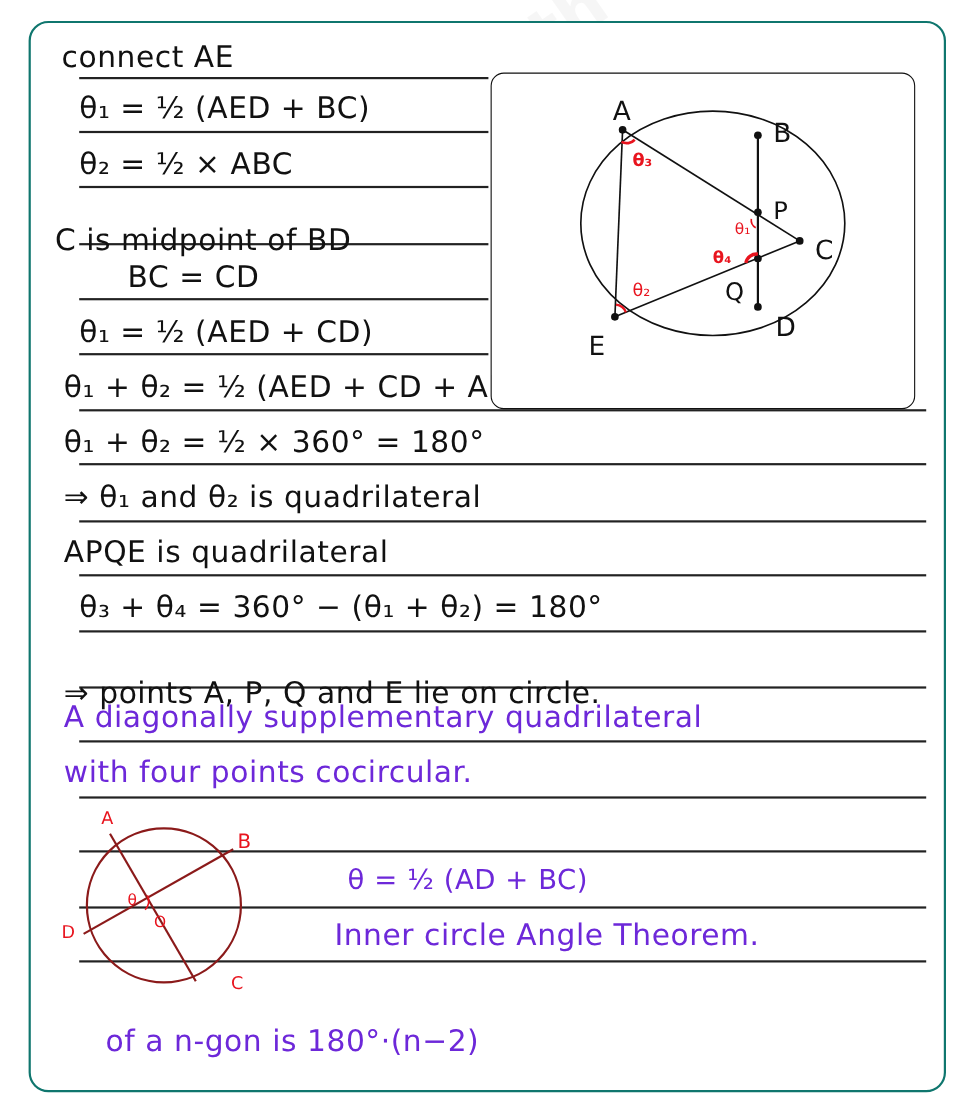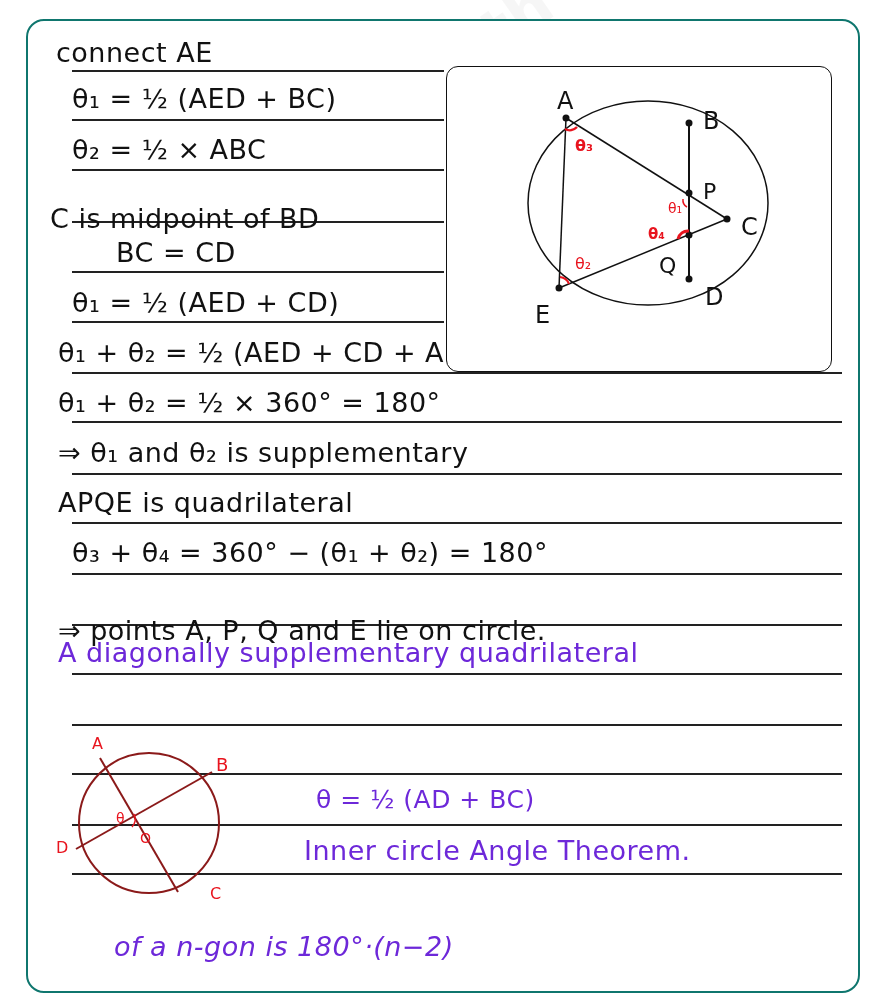--- a/index.html
+++ b/index.html
@@ -43,29 +43,30 @@
   <div class="rule" style="left:44px;top:852px;width:770px;"></div>
 
   <div class="line" style="left:28px;top:18px;">connect AE</div>
   <div class="line" style="left:44px;top:115px;">θ₂ = ½ × ABC</div>
   <div class="line" style="left:44px;top:64px;">θ₁ = ½ (AED + BC)</div>
   <div class="line" style="left:22px;top:168px;margin-top:16px;">C is midpoint of BD</div>
   <div class="line" style="left:44px;top:218px;margin-left:44px;">BC = CD</div>
   <div class="line" style="left:44px;top:268px;">θ₁ = ½ (AED + CD)</div>
   <div class="line" style="left:30px;top:318px;">θ₁ + θ₂ = ½ (AED + CD + ABC)</div>
   <div class="line" style="left:30px;top:368px;">θ₁ + θ₂ = ½ × 360° = 180°</div>
-  <div class="line" style="left:30px;top:418px;">⇒ θ₁ and θ₂ is supplementary</div>
+  <div class="line" style="left:30px;top:418px;">⇒ θ₁ and θ₂ is quadrilateral</div>
   <div class="line" style="left:30px;top:468px;">APQE is quadrilateral</div>
   <div class="line" style="left:44px;top:518px;">θ₃ + θ₄ = 360° − (θ₁ + θ₂) = 180°</div>
   <div class="line" style="left:30px;top:568px;margin-top:28px;">⇒ points A, P, Q and E lie on circle.</div>
 
   <div class="line red" style="left:30px;top:618px;">A diagonally supplementary quadrilateral</div>
+  <div class="line red" style="left:30px;top:668px;">with four points cocircular.</div>
   <div class="line red sm" style="left:260px;top:766px;margin-left:28px;">θ = ½ (AD + BC)</div>
   <div class="line red" style="left:244px;top:816px;margin-left:32px;">Inner circle Angle Theorem.</div>
-  <div class="line red" style="left:86px;top:912px;font-style:italic;">of a  n-gon is 180°·(n−2)</div>
+  <div class="line red" style="left:68px;top:912px;">of a  n-gon is 180°·(n−2)</div>
 
   <svg style="position:absolute;left:22px;top:710px;" width="200" height="170" viewBox="0 0 200 170">
     <circle cx="99" cy="92" r="70" fill="none" stroke="#8b1a1a" stroke-width="2"></circle>
     <line x1="50" y1="27" x2="128" y2="161" stroke="#8b1a1a" stroke-width="2"></line>
     <line x1="26" y1="118" x2="162" y2="41" stroke="#8b1a1a" stroke-width="2"></line>
     <path d="M 84 83 A 12 12 0 0 1 82 96" fill="none" stroke="#e8141e" stroke-width="1.5"></path>
     <text x="42" y="18" fill="#e8141e" font-size="16">A</text>
     <text x="166" y="40" fill="#e8141e" font-size="18">B</text>
     <text x="160" y="168" fill="#e8141e" font-size="16">C</text>
     <text x="6" y="122" fill="#e8141e" font-size="16">D</text>

